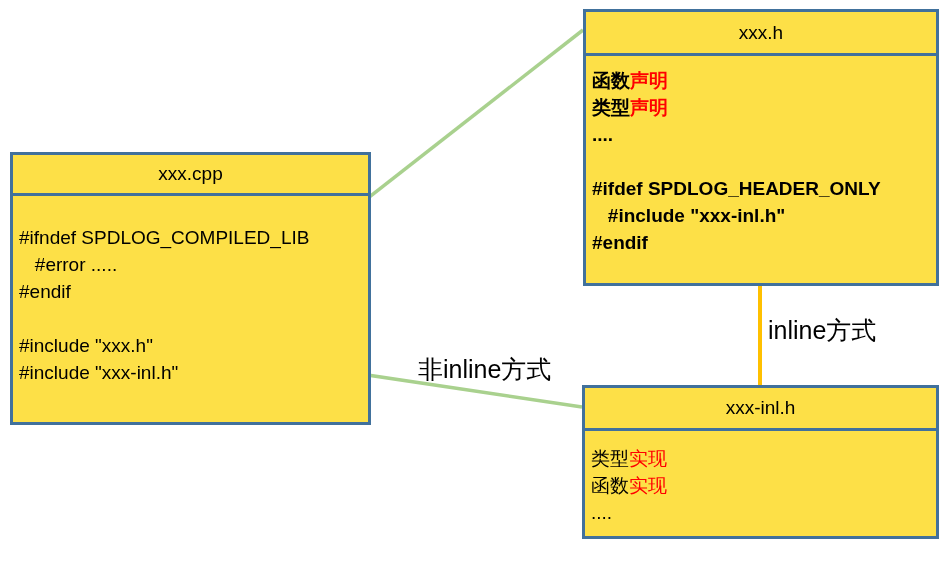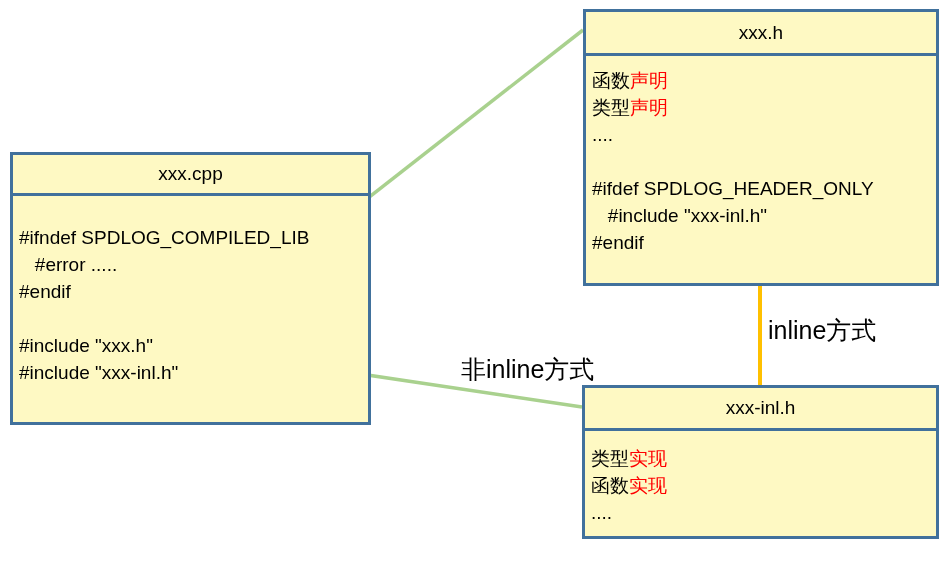--- a/index.html
+++ b/index.html
@@ -31,21 +31,21 @@
     stroke: var(--arrow-orange, #ffc000);
     stroke-width: 4;
     fill: none;
   }
   .arrowhead-green { fill: var(--arrow-green, #a9d18e); }
   .arrowhead-orange { fill: var(--arrow-orange, #ffc000); }
 
   .box {
     position: absolute;
     border: 3px solid var(--border-blue, #41719c);
-    background: #fef9c3;
+    background: #fde047;
     box-sizing: border-box;
   }
   .box-title {
     border-bottom: 3px solid var(--border-blue, #41719c);
     text-align: center;
     font-size: 19px;
     color: var(--text-black, #000000);
     display: flex;
     align-items: center;
     justify-content: center;
@@ -61,33 +61,33 @@
     min-height: 27px;
   }
   .red { color: var(--text-red, #ff0000); }
 
   #box-cpp { left: 10px; top: 152px; width: 361px; height: 273px; }
   #box-cpp .box-title { height: 38px; }
   #box-cpp .box-body { padding-top: 28px; }
 
   #box-h { left: 583px; top: 9px; width: 356px; height: 277px; }
   #box-h .box-title { height: 41px; }
-  #box-h .box-body { padding-top: 11px; }
+  #box-h .box-body { padding-top: 11px; font-weight: bold; }
 
   #box-inl { left: 582px; top: 385px; width: 357px; height: 154px; }
   #box-inl .box-title { height: 40px; }
   #box-inl .box-body { padding-top: 14px; }
 
   .arrow-label {
     position: absolute;
     font-size: 25px;
     color: var(--text-black, #000000);
     white-space: nowrap;
   }
-  #label-non-inline { left: 418px; top: 353px; margin-left: 43px; }
+  #label-non-inline { left: 418px; top: 353px; }
   #label-inline { left: 768px; top: 314px; }
 </style>
 </head>
 <body>
 
 <div class="canvas">
 
   <svg class="arrows" viewBox="0 0 949 581" xmlns="http://www.w3.org/2000/svg">
 
     <line class="arrow-line-green" x1="583" y1="30" x2="223" y2="311.4"></line>

